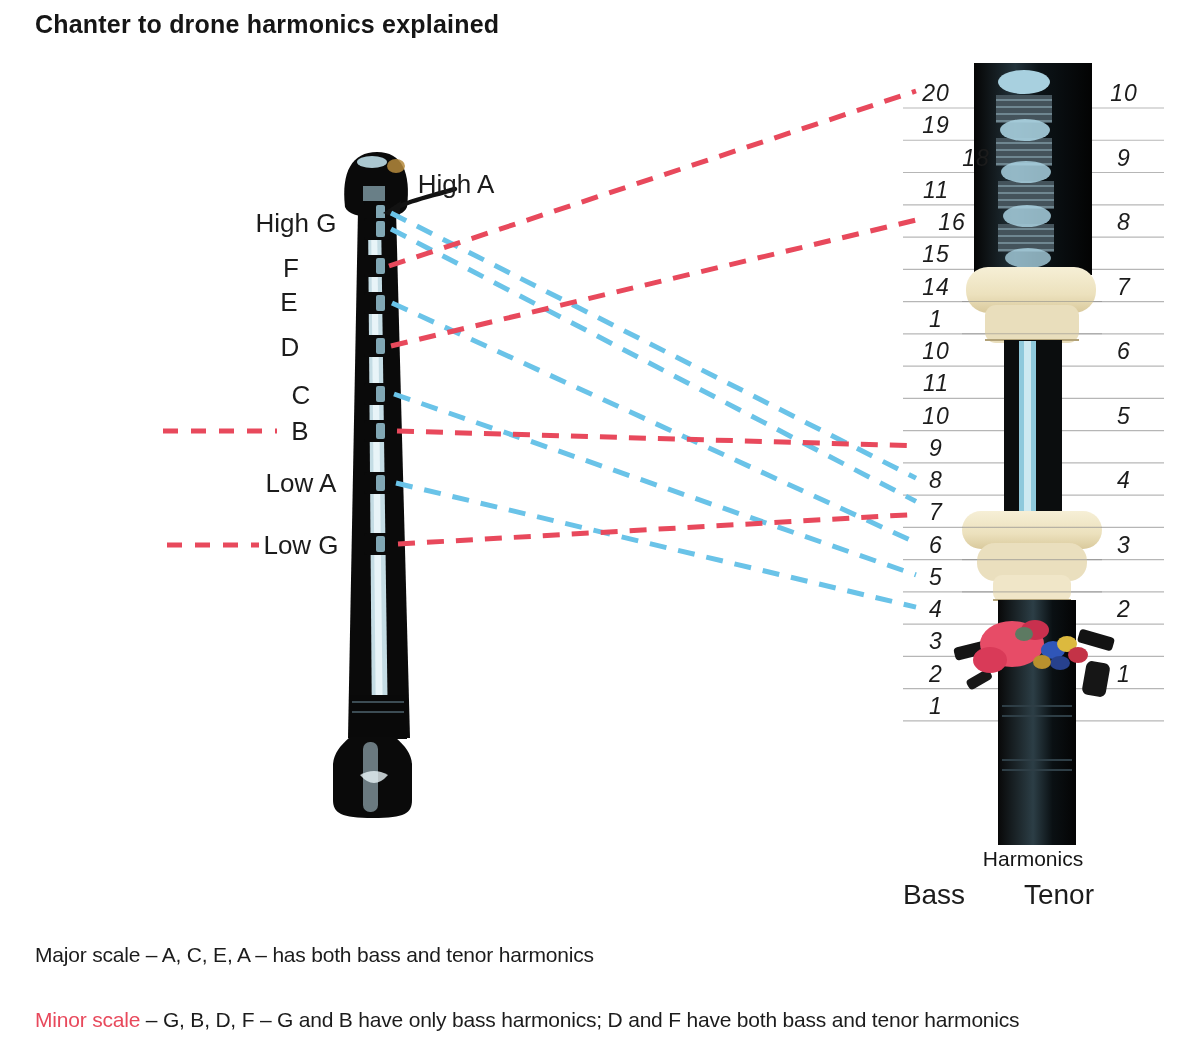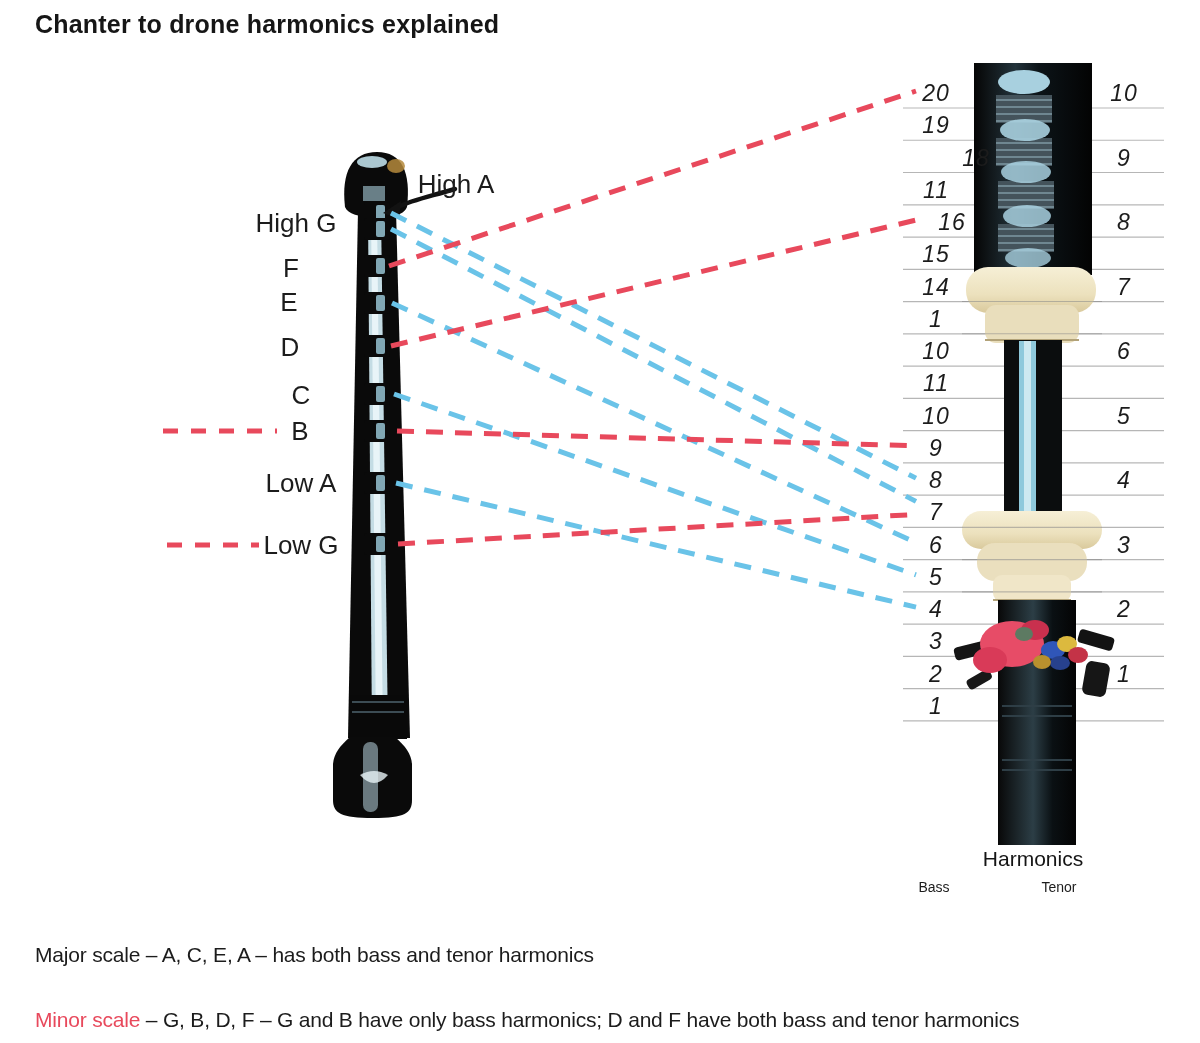--- a/index.html
+++ b/index.html
@@ -3,21 +3,21 @@
 <meta charset="utf-8">
 <style>
   html,body{margin:0;padding:0;}
   body{background:#e8e8e8;font-family:"Liberation Sans", sans-serif;}
   .canvas{position:relative;width:1200px;height:1043px;background:#ffffff;overflow:hidden;margin:0 auto;}
   .page-title{position:absolute;left:35px;top:10px;font-size:25px;font-weight:700;color:#161616;letter-spacing:.2px;}
   svg.diagram{position:absolute;left:0;top:0;}
   .lbl{position:absolute;font-size:26px;color:#1c1c1c;white-space:nowrap;transform:translate(-50%,-50%);}
   .num{position:absolute;font-size:23px;color:#1c1c1c;white-space:nowrap;transform:translate(-50%,-50%);letter-spacing:1px;font-style:italic;}
   .harmonics-title{position:absolute;font-size:21px;font-weight:400;color:#151515;transform:translate(-50%,0);}
-  .axis-lbl{position:absolute;font-size:14px;color:#1c1c1c;transform:translate(-50%,0);}
+  .axis-lbl{position:absolute;font-size:28px;color:#1c1c1c;transform:translate(-50%,0);}
   .caption{position:absolute;left:35px;font-size:21px;color:#1c1c1c;white-space:nowrap;letter-spacing:-0.2px;}
   .caption .lead{font-weight:400;}
 </style>
 </head>
 <body>
 
 <div class="canvas">
 
   <div class="page-title">Chanter to drone harmonics explained</div>
 

